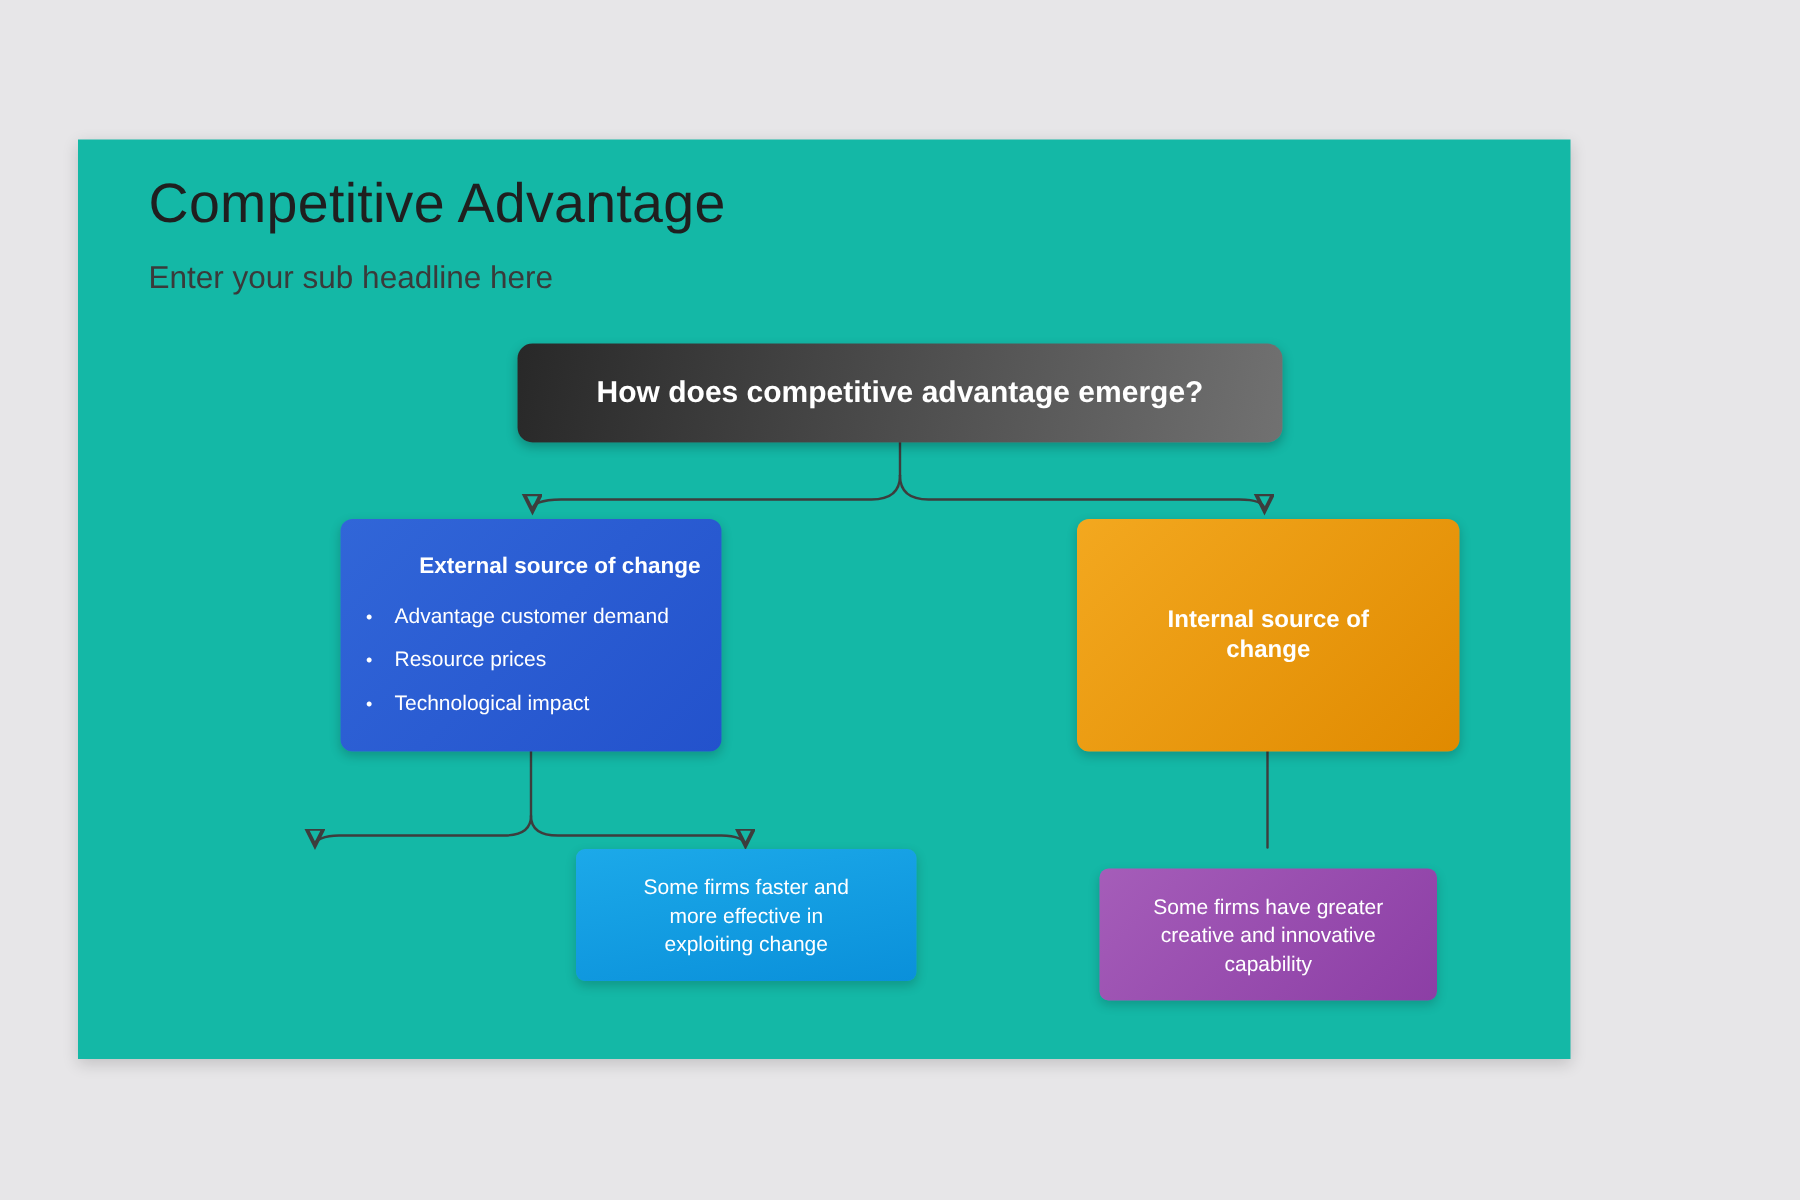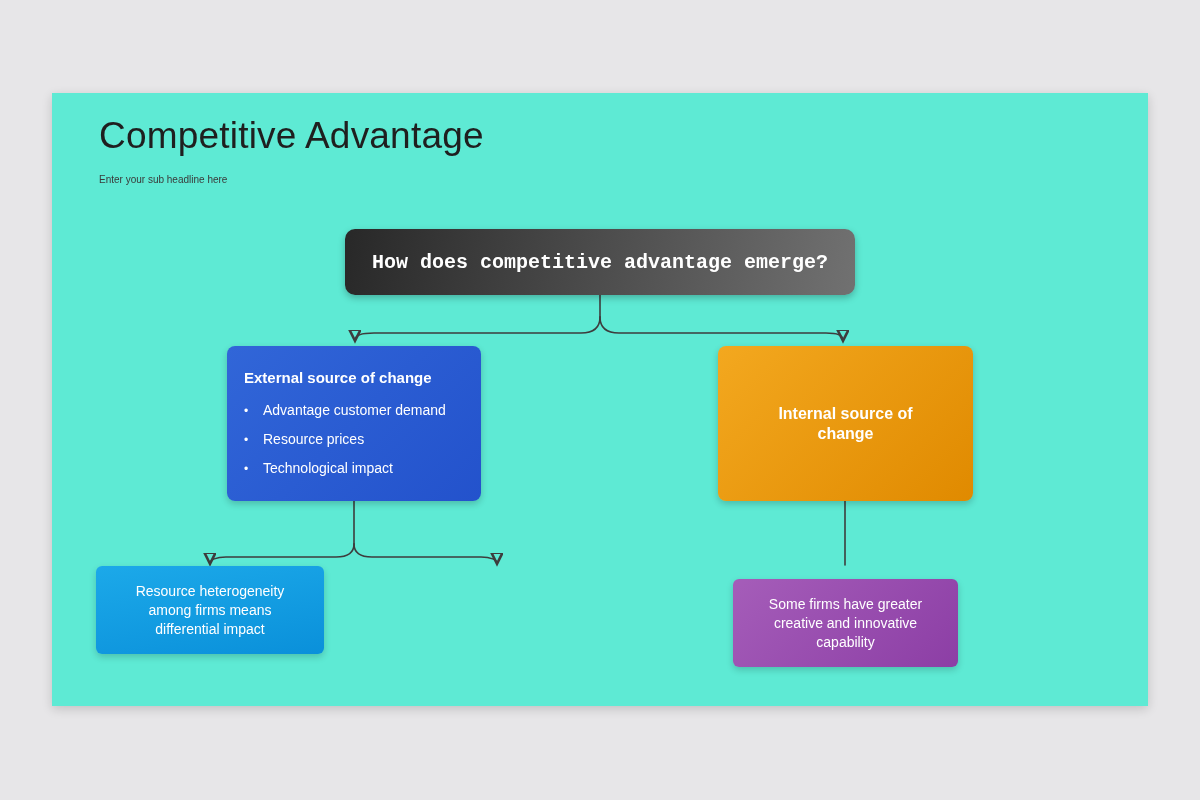--- a/index.html
+++ b/index.html
@@ -6,68 +6,69 @@
   html, body { width: 1200px; height: 800px; }
   body {
     background: #e7e6e8;
     font-family: "Liberation Sans", "DejaVu Sans", sans-serif;
     position: relative;
     overflow: hidden;
   }
   .slide {
     position: absolute;
     left: 52px; top: 93px;
-    width: 1096px; height: 613px;
-    background: #5eead4;
+    width: 995px; height: 613px;
+    background: #14b8a6;
     box-shadow: 0 3px 10px rgba(0,0,0,0.16);
   }
   .title {
     position: absolute;
     left: 47px; top: 22px;
     font-size: 37px;
     font-weight: 500;
     color: #1f1f1f;
     letter-spacing: 0.2px;
   }
   .subtitle {
     position: absolute;
     left: 47px; top: 81px;
-    font-size: 10px;
+    font-size: 21px;
     color: #3a3a3a;
   }
   .connectors {
     position: absolute;
     left: 0; top: 0;
     pointer-events: none;
   }
   .box {
     position: absolute;
     color: #ffffff;
   }
   .box-root {
     left: 293px; top: 136px;
     width: 510px; height: 66px;
     border-radius: 10px;
     background: linear-gradient(100deg, #282828 0%, #717171 100%);
     box-shadow: 0 3px 7px rgba(0,0,0,0.25);
     display: flex; align-items: center; justify-content: center;
-    font-size: 20px; font-weight: bold; font-family: Liberation Mono, monospace;
+    font-size: 20px; font-weight: bold;
   }
   .box-external {
     left: 175px; top: 253px;
     width: 254px; height: 155px;
     border-radius: 8px;
     background: linear-gradient(135deg, #3166d8 0%, #2352cc 100%);
     box-shadow: 0 3px 7px rgba(0,0,0,0.2);
     padding: 23px 14px 0 17px;
   }
   .ext-heading {
     font-size: 15px;
     font-weight: bold;
     margin-bottom: 15px;
+    text-align: right;
   }
   .ext-bullets {
     list-style: none;
     font-size: 14px;
   }
   .ext-bullets li {
     display: flex;
     align-items: baseline;
     margin-bottom: 9px;
     line-height: 19px;
@@ -163,22 +164,22 @@
         <span class="bullet-dot">•</span>
         <span>Technological impact</span>
       </li>
     </ul>
   </div>
 
   <div class="box box-internal">
     <span class="inner">Internal source of change</span>
   </div>
 
-  <div class="box leaf leaf-blue leaf-1">
-    <span class="inner">Resource heterogeneity among firms means differential impact</span>
+
+  <div class="box leaf leaf-blue leaf-2">
+    <span class="inner">Some firms faster and more effective in exploiting change</span>
   </div>
-
 
   <div class="box leaf leaf-3">
     <span class="inner">Some firms have greater creative and innovative capability</span>
   </div>
 
 </div>
 
 </body></html>

